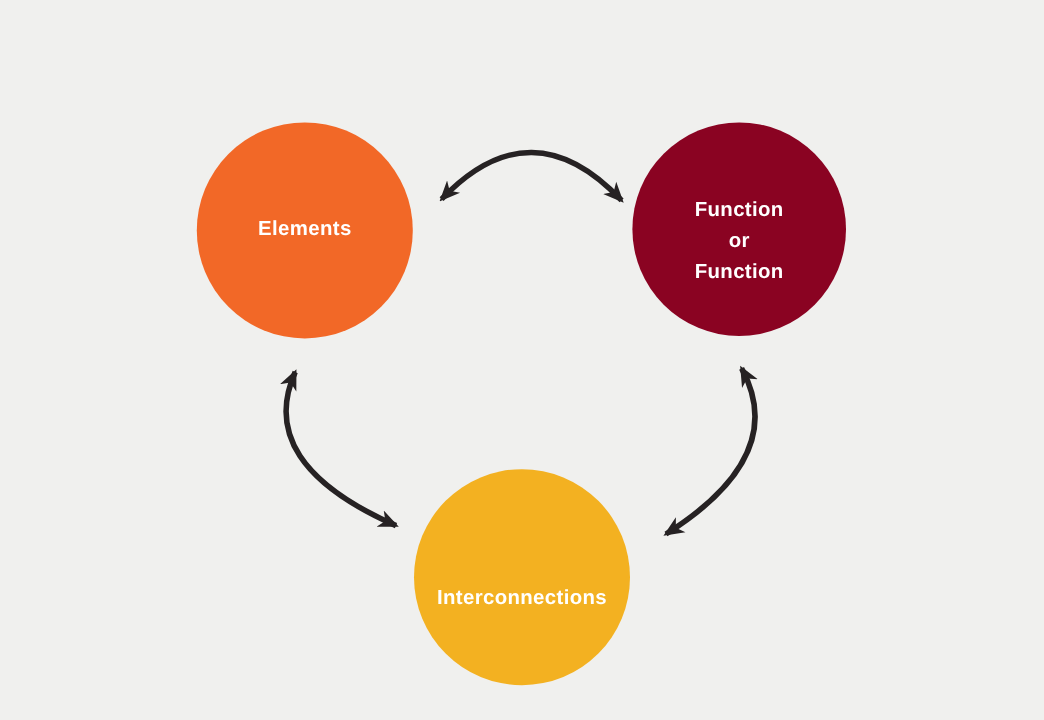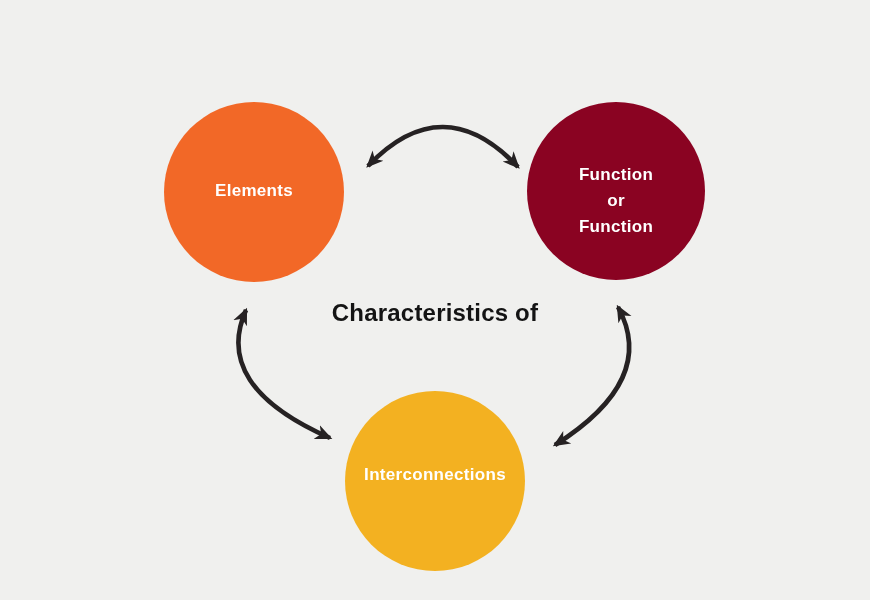--- a/index.html
+++ b/index.html
@@ -41,21 +41,21 @@
     letter-spacing: 0.2px;
   }
   .node-label {
     font-size: 17px;
     font-weight: 700;
     color: #FFFFFF;
     letter-spacing: 0.3px;
   }
   .label-elements { left: 254px; top: 191px; }
   .label-function { left: 616px; top: 190px; line-height: 26px; margin-top: 11px; }
-  .label-interconnections { left: 435px; top: 475px; }
+  .label-interconnections { left: 435px; top: 498px; }
 </style>
 </head>
 <body>
 
 <div class="canvas">
 
   <svg class="diagram-svg" width="870" height="600" viewBox="0 0 870 600">
     <defs>
       <marker id="arrowhead" viewBox="0 0 10 10" refX="8.5" refY="5" markerWidth="17" markerHeight="17" markerUnits="userSpaceOnUse" orient="auto-start-reverse">
         <path d="M 0 0.6 L 10 5 L 0 9.4 L 2.8 5 Z" fill="#262223"></path>
@@ -65,21 +65,20 @@
     <circle cx="254" cy="192" r="90" fill="#F26827"></circle>
     <circle cx="616" cy="191" r="89" fill="#8A0322"></circle>
     <circle cx="435" cy="481" r="90" fill="#F3B121"></circle>
 
     <path class="arrow" d="M 368 166 Q 443 87.5 518 167" marker-start="url(#arrowhead)" marker-end="url(#arrowhead)" stroke="#262223"></path>
     <path class="arrow" d="M 246 310 Q 212 386 330 438" marker-start="url(#arrowhead)" marker-end="url(#arrowhead)" stroke="#262223"></path>
     <path class="arrow" d="M 618 307 Q 658 380 555 445" marker-start="url(#arrowhead)" marker-end="url(#arrowhead)" stroke="#262223"></path>
   </svg>
 
   <div class="overlay title">
-    <div>Characteristics of</div>
   </div>
 
   <div class="overlay node-label label-elements">Elements</div>
 
   <div class="overlay node-label label-function">
     <div>Function</div>
     <div>or</div>
     <div>Function</div>
   </div>
 

